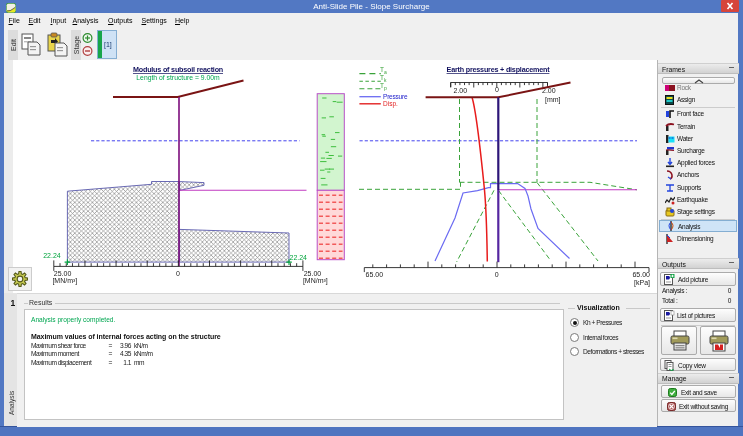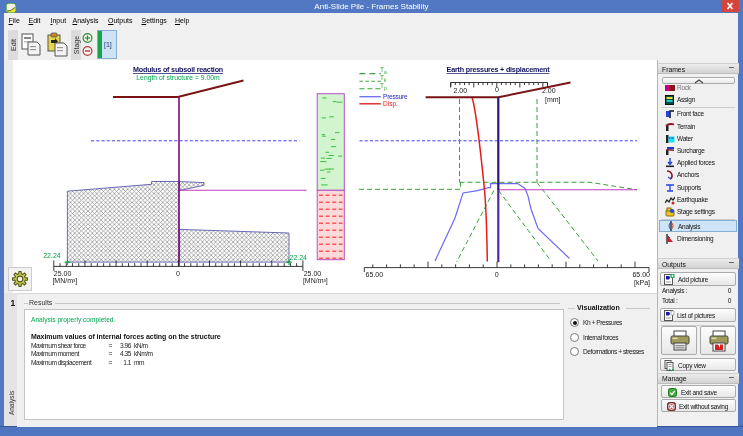--- a/index.html
+++ b/index.html
@@ -44,21 +44,21 @@
   
   .radio{position:absolute;width:9px;height:9px;border:1px solid #7a7a7a;border-radius:50%;background:#fff;box-sizing:border-box;}
   .radio.sel:after{content:"";position:absolute;left:1.5px;top:1.5px;width:4px;height:4px;border-radius:50%;background:#111;}
 </style></head>
 <body>
 
 <div class="abs" id="titlebar"></div>
 <div class="abs" id="lborder"></div>
 <div class="abs" id="rborder"></div>
 <div class="abs" id="bbar"></div>
-<div class="abs" id="title">Anti-Slide Pile - Frames Stability</div>
+<div class="abs" id="title">Anti-Slide Pile - Slope Surcharge</div>
 <svg class="abs" id="appicon" viewBox="0 0 10 10">
     <rect x="0" y="0" width="10" height="10" rx="2.2" fill="#3f9a3f"></rect>
     <rect x="0.7" y="0.7" width="8.6" height="8.6" rx="1.6" fill="#f2f2e4"></rect>
     <path d="M0.7,7 Q5,7.5 9.3,4.4 L9.3,7.7 Q9.3,9.3 7.7,9.3 L2.3,9.3 Q0.7,9.3 0.7,7.7 Z" fill="#e8e822"></path>
     <path d="M1,7.6 Q5,7.6 9,4 L9,5 Q5,8.6 1,8.4 Z" fill="#666655"></path>
   </svg>
 <svg class="abs" id="close" viewBox="0 0 18 12">
     <line x1="6.5" y1="3" x2="11.5" y2="9" stroke="#fff" stroke-width="1.6"></line>
     <line x1="11.5" y1="3" x2="6.5" y2="9" stroke="#fff" stroke-width="1.6"></line>
   </svg>

